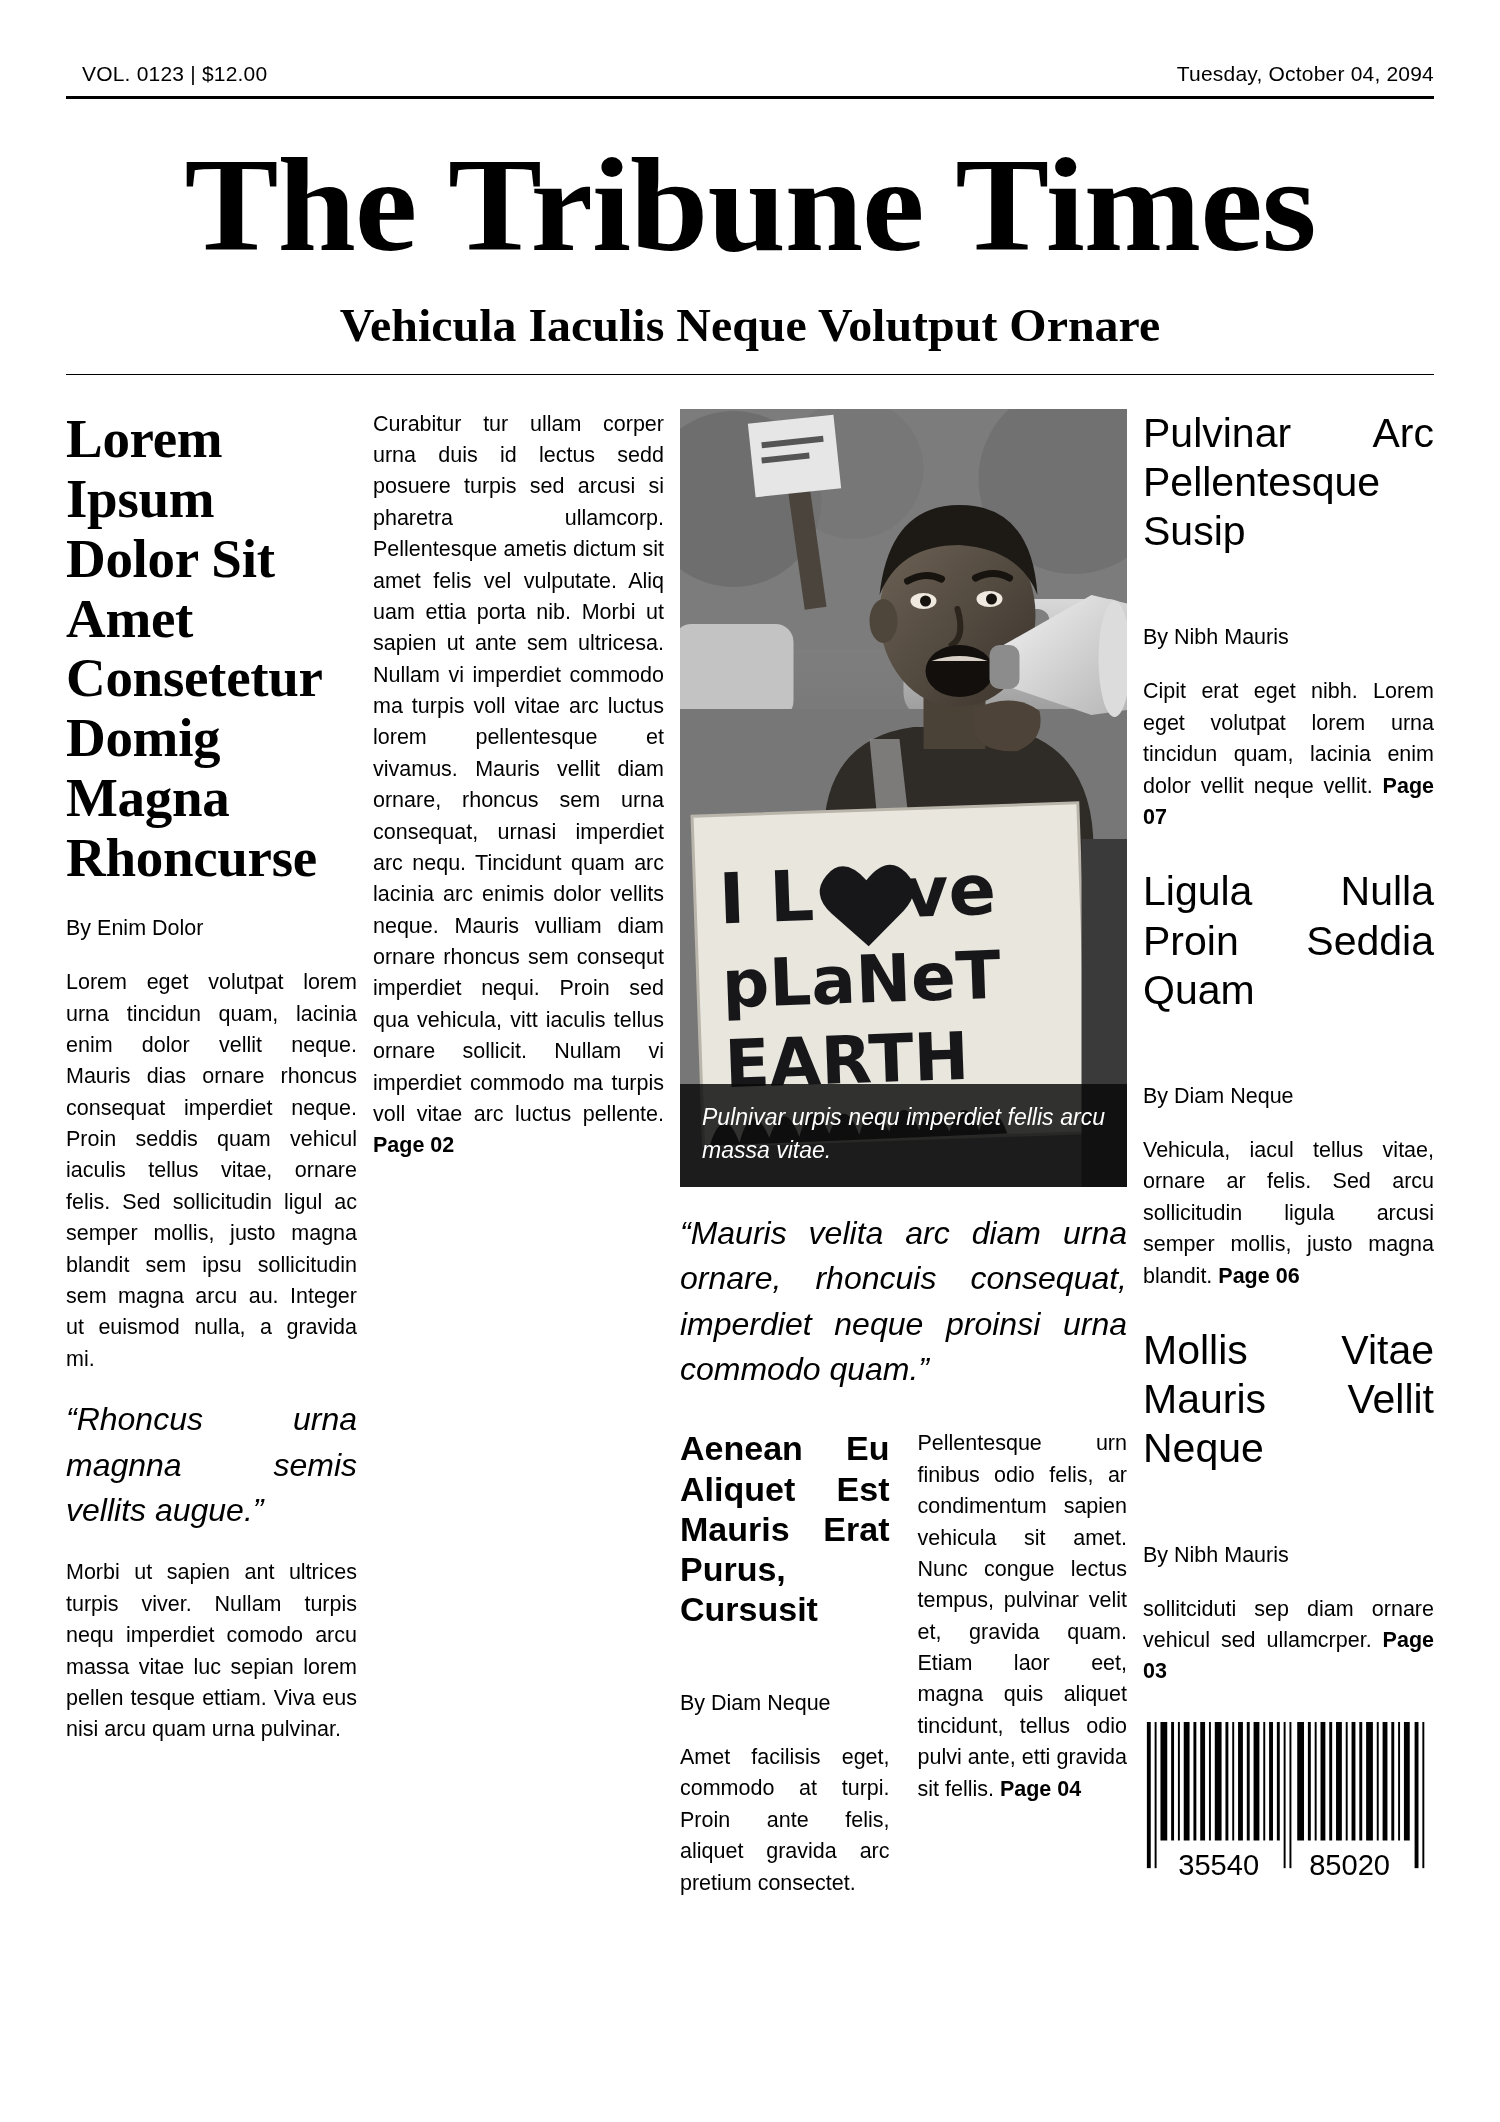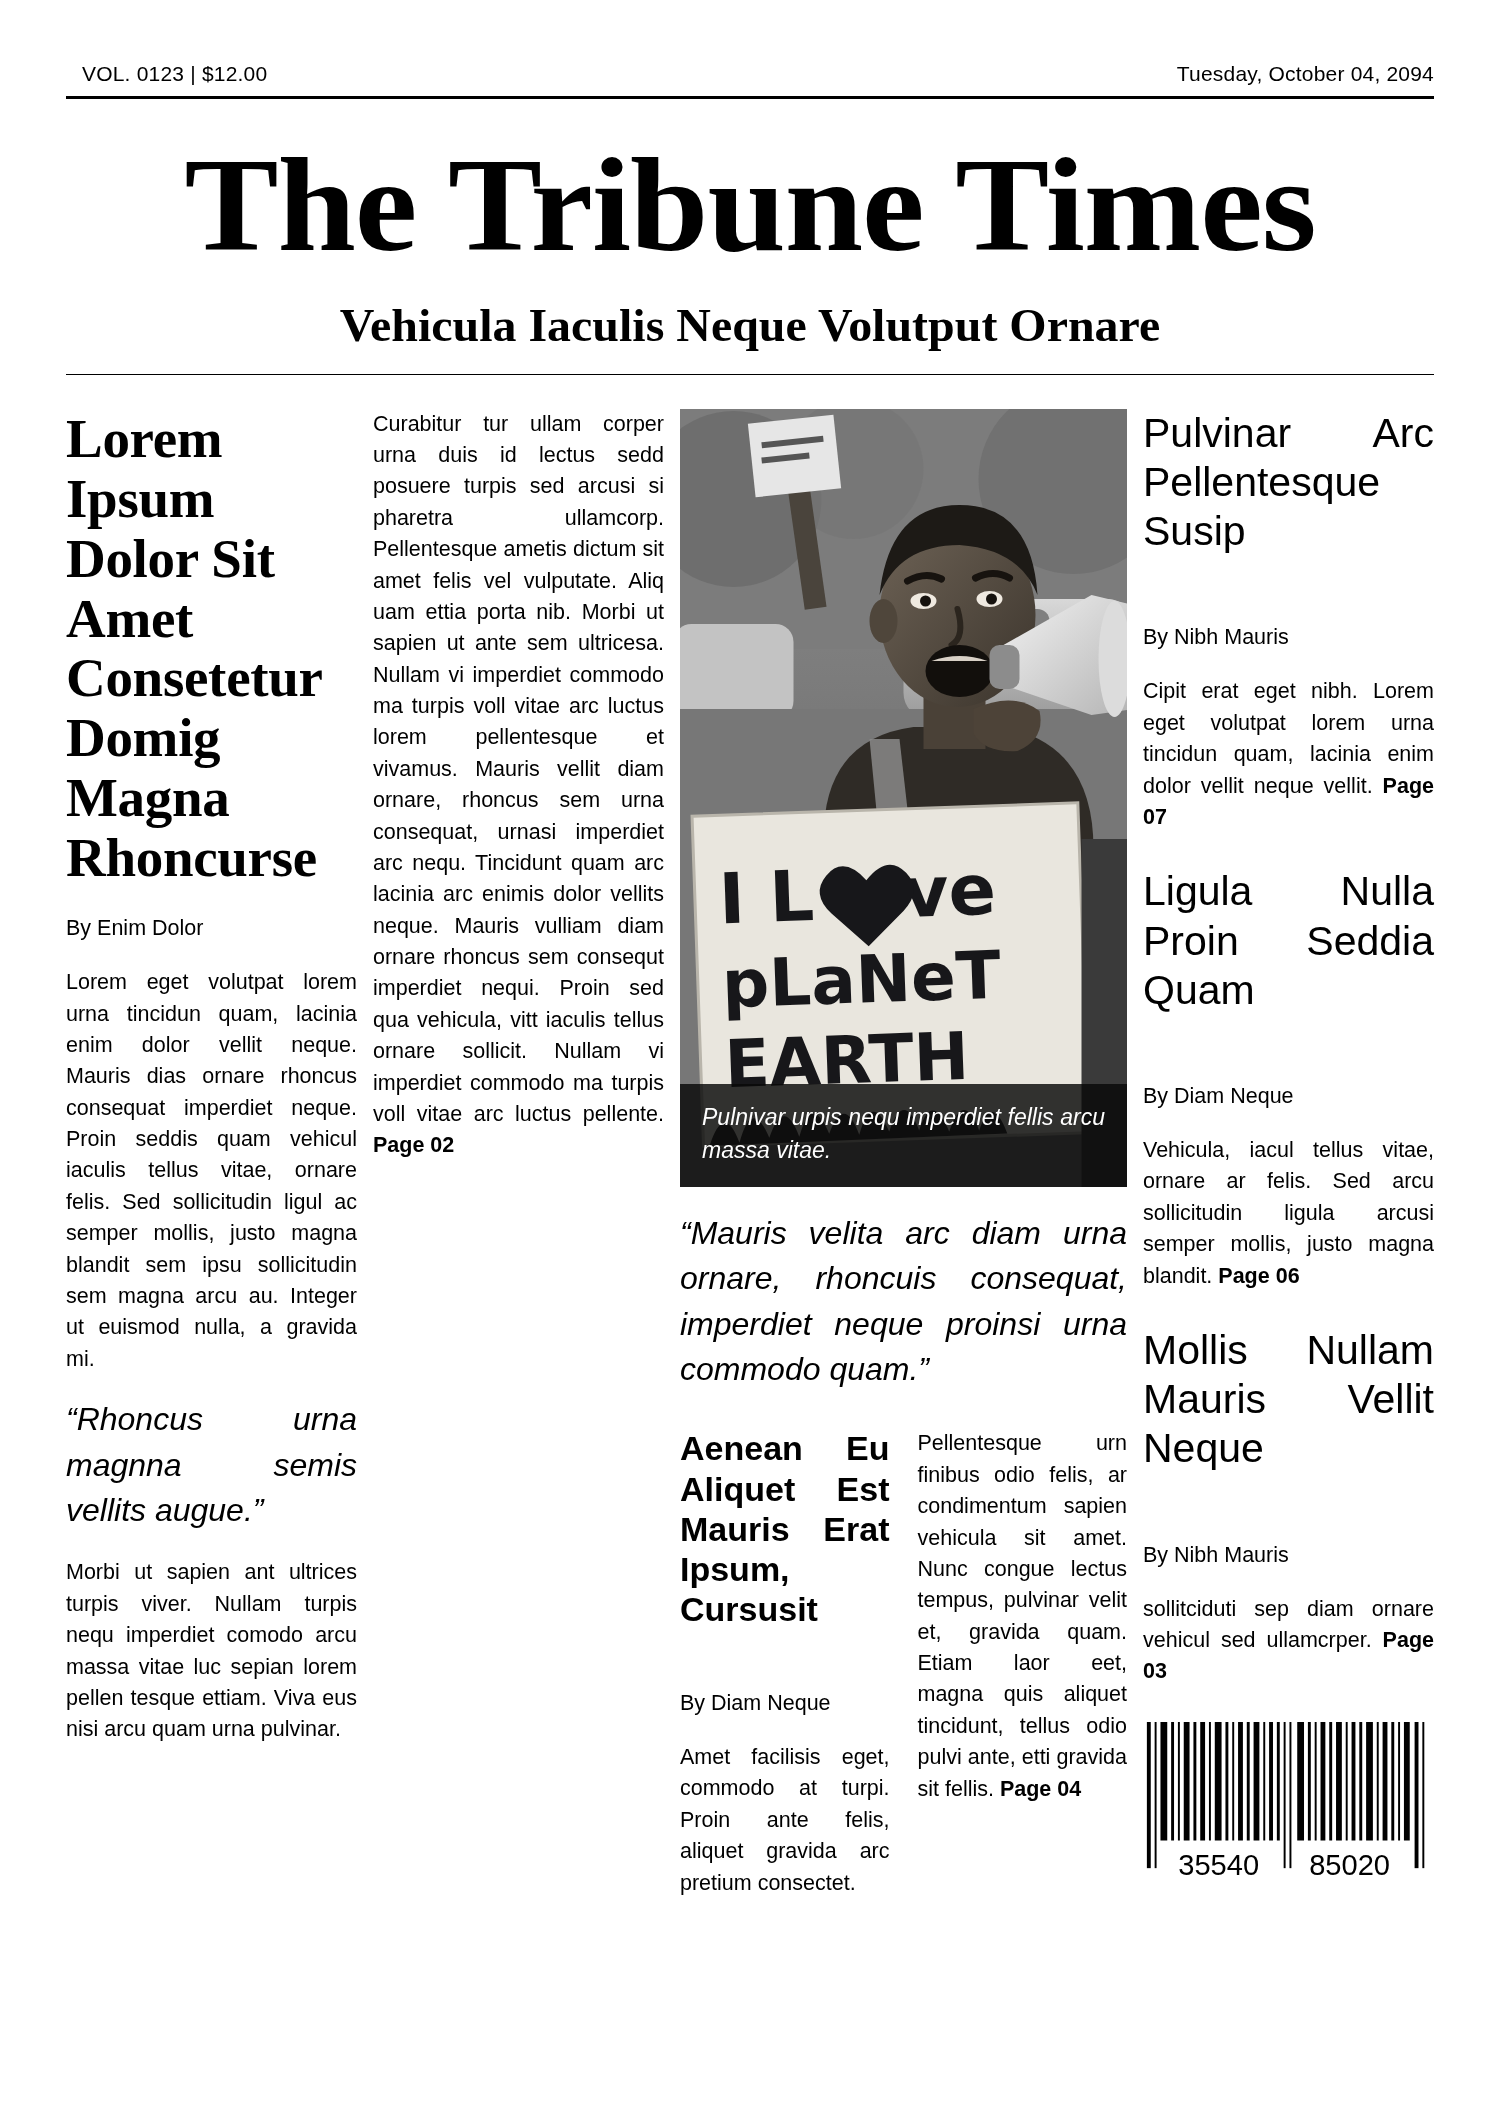--- a/index.html
+++ b/index.html
@@ -266,21 +266,21 @@
 
           <rect x="408" y="430" width="52" height="348" fill="#3a3a3a"></rect>
         </svg>
         <div class="caption">Pulnivar urpis nequ imperdiet fellis arcu massa vitae.</div>
       </div>
 
       <p class="center-quote">“Mauris velita arc diam urna ornare, rhoncuis consequat, imperdiet neque proinsi urna commodo quam.”</p>
 
       <div class="sub-grid">
         <div>
-          <h4 class="sub-headline">Aenean Eu Aliquet Est Mauris Erat Ipsum, Cursusit</h4>
+          <h4 class="sub-headline">Aenean Eu Aliquet Est Mauris Erat Purus, Cursusit</h4>
           <div class="byline">By Diam Neque</div>
           <p class="body">Amet facilisis eget, commodo at turpi. Proin ante felis, aliquet gravida arc pretium consectet.</p>
         </div>
         <div>
           <p class="body"><span>Pellentesque urn finibus odio felis, ar condimentum sapien vehicula sit amet. Nunc congue lectus tempus, pulvinar velit et, gravida quam. Etiam laor eet, magna quis aliquet tincidunt, tellus odio pulvi ante, etti gravida sit fellis. </span><span class="page-ref">Page 04</span></p>
         </div>
       </div>
     </div>
 
     <div class="col">
@@ -291,21 +291,21 @@
         <p class="body"><span>Cipit erat eget nibh. Lorem eget volutpat lorem urna tincidun quam, lacinia enim dolor vellit neque vellit. </span><span class="page-ref">Page 07</span></p>
       </div>
 
       <div class="side-block">
         <h4 class="side-headline">Ligula Nulla Proin Seddia Quam</h4>
         <div class="byline">By Diam Neque</div>
         <p class="body"><span>Vehicula, iacul tellus vitae, ornare ar felis. Sed arcu sollicitudin ligula arcusi semper mollis, justo magna blandit. </span><span class="page-ref">Page 06</span></p>
       </div>
 
       <div class="side-block">
-        <h4 class="side-headline">Mollis Nullam Mauris Vellit Neque</h4>
+        <h4 class="side-headline">Mollis Vitae Mauris Vellit Neque</h4>
         <div class="byline">By Nibh Mauris</div>
         <p class="body"><span>sollitciduti sep diam ornare vehicul sed ullamcrper. </span><span class="page-ref">Page 03</span></p>
       </div>
 
       <div class="barcode">
         <svg viewBox="0 0 300 160" preserveAspectRatio="none">
           <rect x="0" y="0" width="300" height="160" fill="#fff"></rect>
           <g fill="#000">
             <rect x="4" y="0" width="4" height="148"></rect>
             <rect x="12" y="0" width="2" height="148"></rect>

